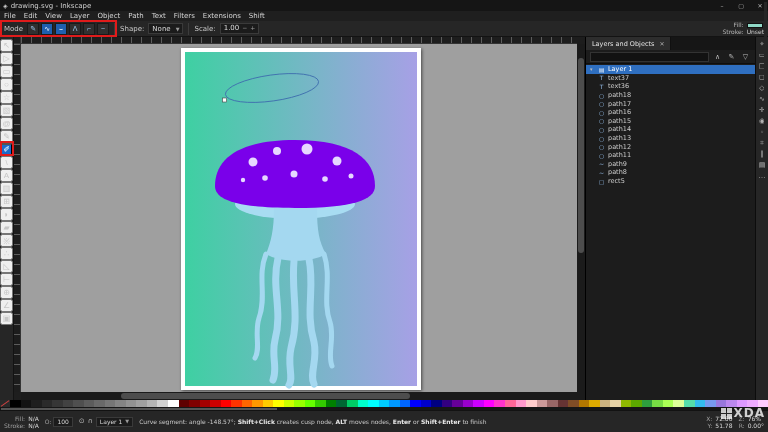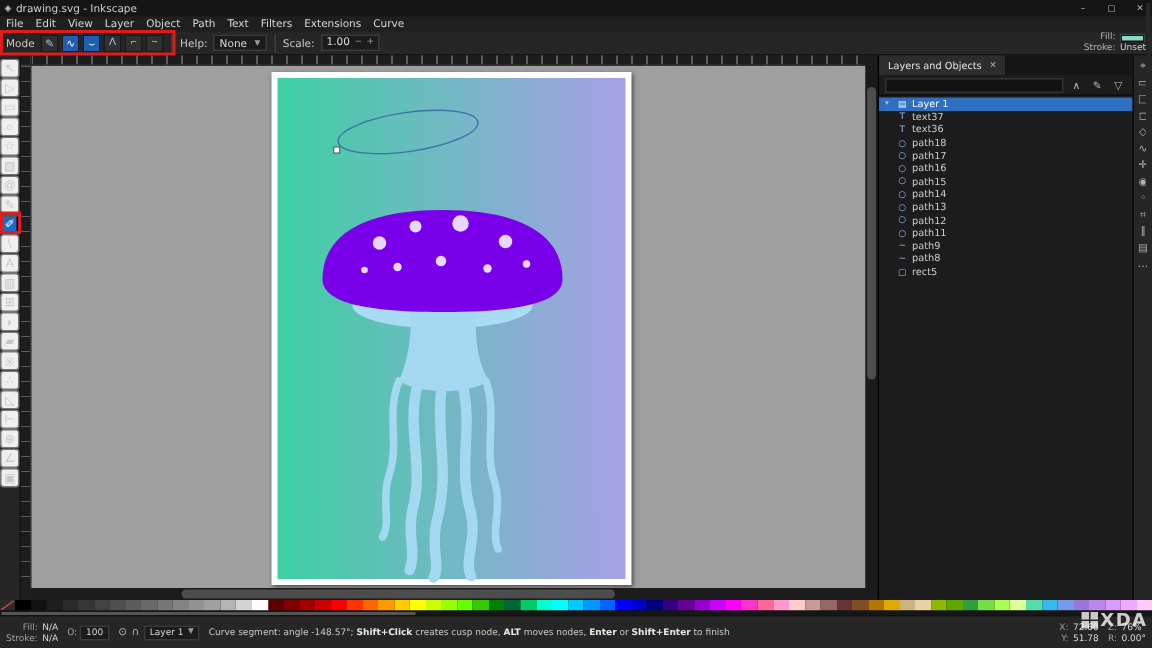--- a/index.html
+++ b/index.html
@@ -121,36 +121,36 @@
 
   <span class="menu-item">File</span>
       <span class="menu-item">Edit</span>
       <span class="menu-item">View</span>
       <span class="menu-item">Layer</span>
       <span class="menu-item">Object</span>
       <span class="menu-item">Path</span>
       <span class="menu-item">Text</span>
       <span class="menu-item">Filters</span>
       <span class="menu-item">Extensions</span>
-      <span class="menu-item">Curve</span>
+      <span class="menu-item">Shift</span>
     </div>
 
   <div class="toolbar">
     <span class="tb-label">Mode</span>
     <span style="display:flex;gap:2px">
 
     <button class="mode-btn" title="pen-mode-bezier-button">✎</button>
         <button class="mode-btn active" title="pen-mode-spiro-button">∿</button>
         <button class="mode-btn active" title="pen-mode-bspline-button">⌣</button>
         <button class="mode-btn" title="pen-mode-straight-lines-button">Λ</button>
         <button class="mode-btn" title="pen-mode-paraxial-button">⌐</button>
         <button class="mode-btn" title="pen-mode-lpe-button">~</button>
       </span>
     <span class="sep"></span>
-    <span class="tb-label">Help:</span>
+    <span class="tb-label">Shape:</span>
     <span class="dropdown">
       <span>None</span>
       <span class="dd-arrow">▼</span>
     </span>
     <span class="sep"></span>
     <span class="tb-label">Scale:</span>
     <span class="spinbox">
       <span>1.00</span>
       <span class="spin-btn">−</span>
       <span class="spin-btn">+</span>

